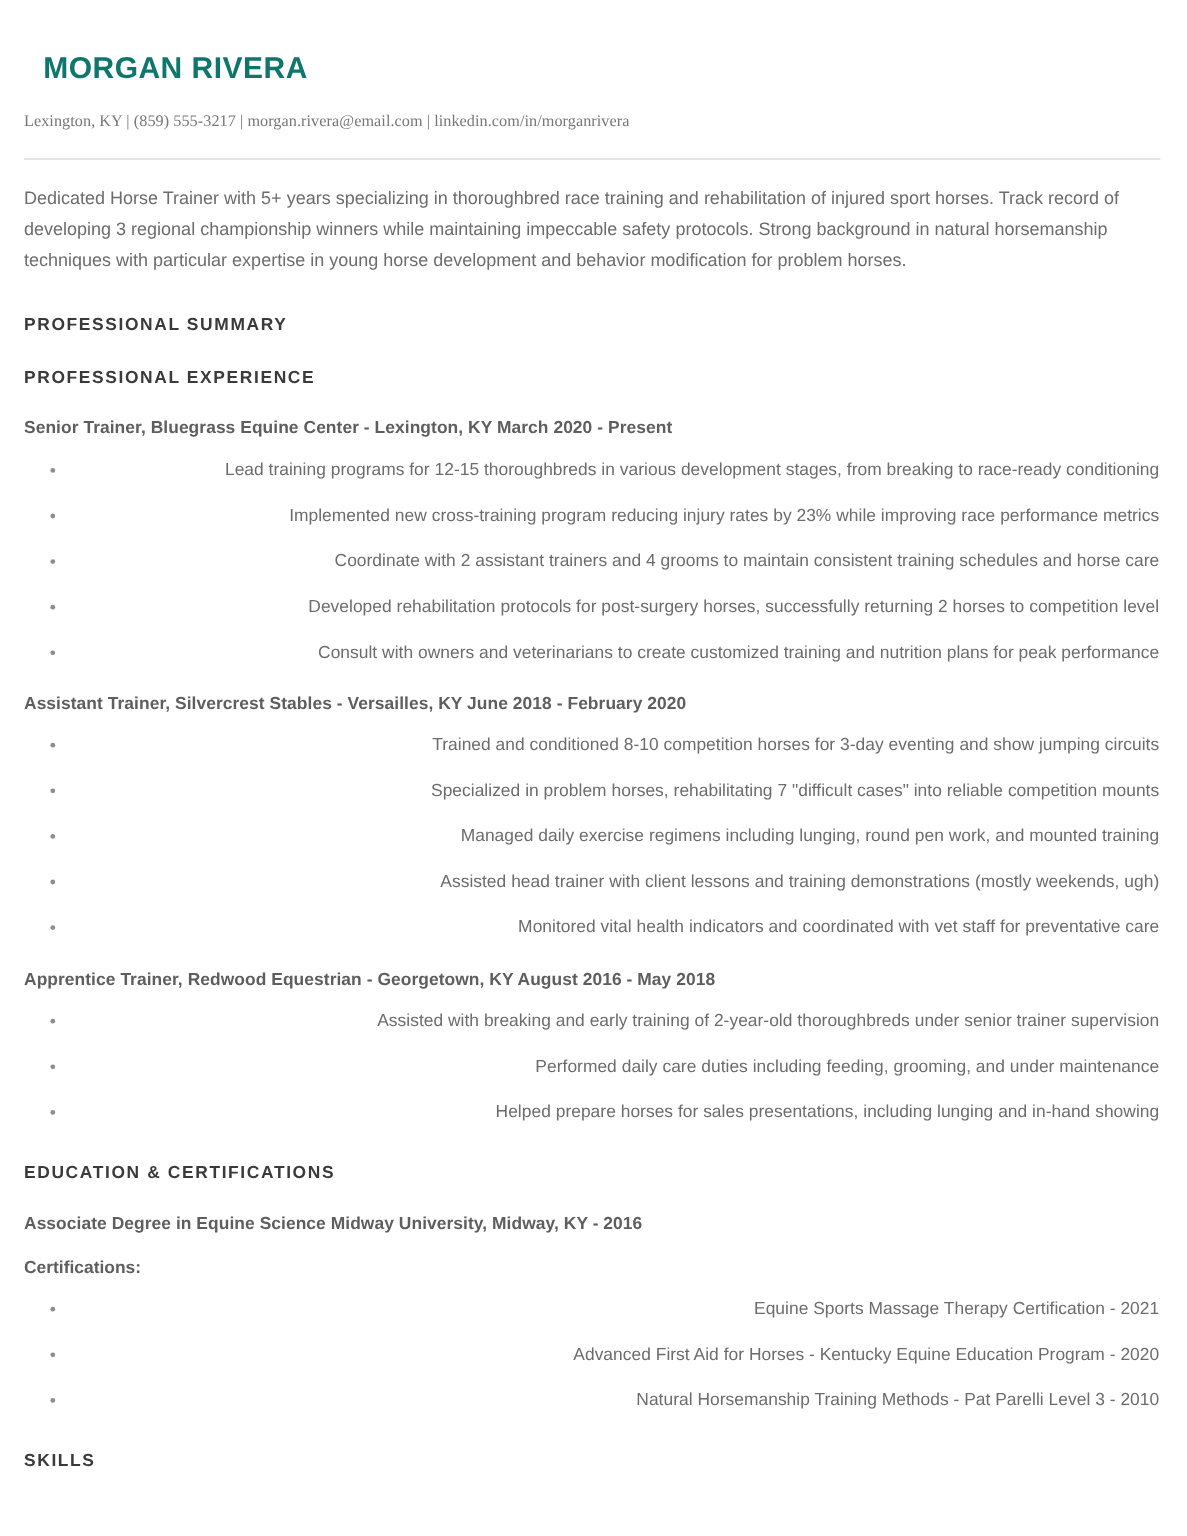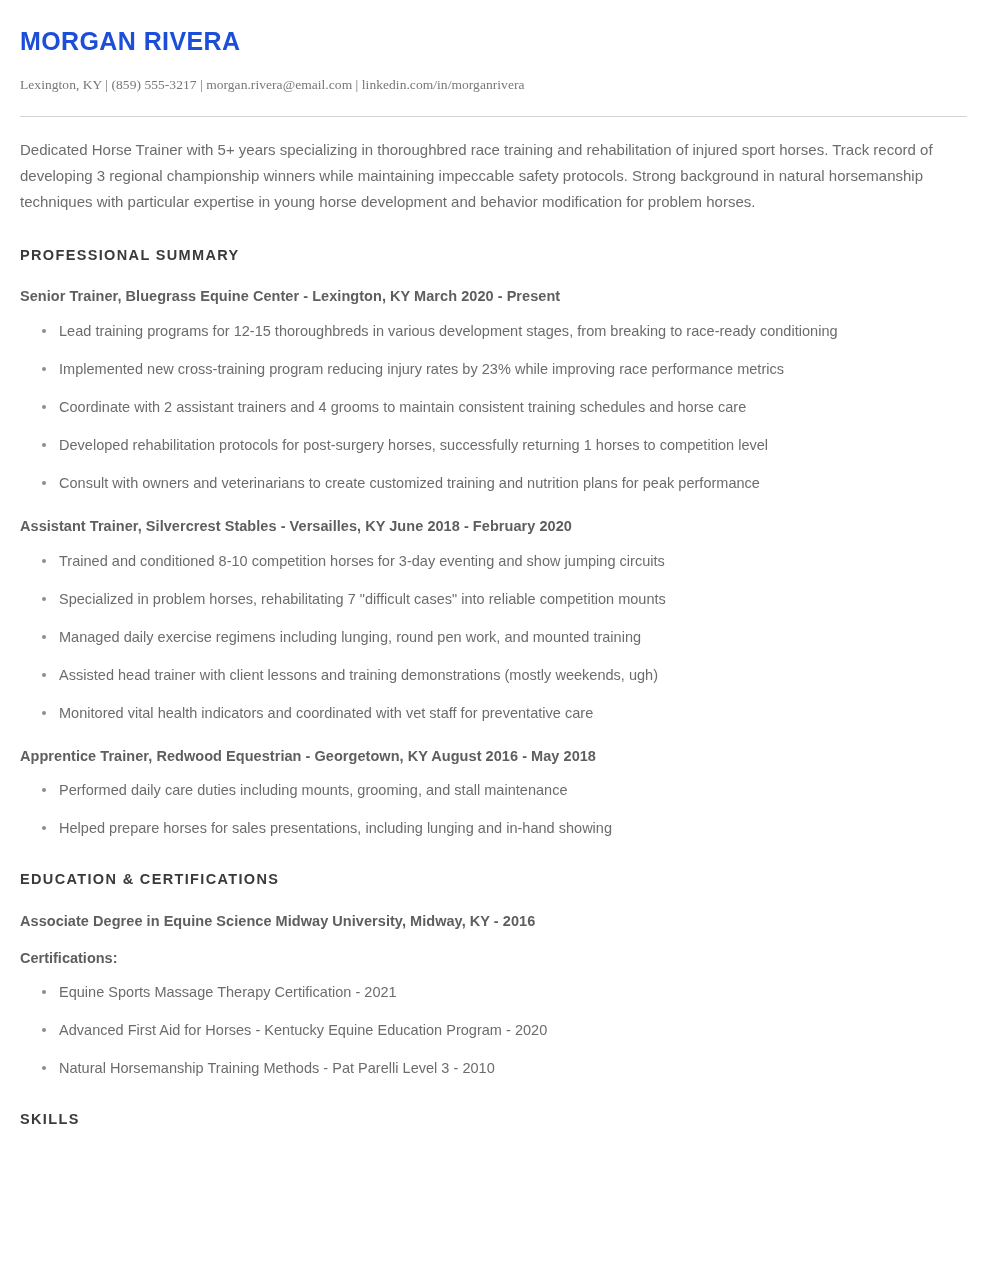--- a/index.html
+++ b/index.html
@@ -18,23 +18,23 @@
   }
   .page {
     width: 989px;
     padding: 20px 23px 0 20px;
   }
 
   
   .resume-name {
     font-size: 25px;
     font-weight: bold;
-    color: #1d4ed8;
+    color: #0f766e;
     letter-spacing: 0.4px;
-    margin: 0;
+    margin: 16px;
     padding: 6px 0 0 0;
     line-height: 1.25;
   }
   .contact-line {
     font-size: 13.5px;
     color: #777777;
     margin: 19px 0 0 0;
     line-height: 1.4;
     letter-spacing: 0.05px;
     font-family: Liberation Serif, serif;
@@ -76,20 +76,21 @@
     margin: 23px 0 0 0;
     line-height: 1.35;
     letter-spacing: 0.05px;
   }
 
   
   ul.bullets {
     list-style: none;
     margin: 14px 0 0 0;
     padding: 0;
+    text-align: right;
   }
   ul.bullets li {
     position: relative;
     font-size: 14.5px;
     color: #6c6c6c;
     line-height: 1.45;
     padding-left: 39px;
     margin: 0 0 17px 0;
     letter-spacing: 0.02px;
   }
@@ -123,42 +124,44 @@
   <h1 class="resume-name">MORGAN RIVERA</h1>
 
   <p class="contact-line">Lexington, KY | (859) 555-3217 | morgan.rivera@email.com | linkedin.com/in/morganrivera</p>
 
   <hr class="header-rule">
 
   <p class="summary-paragraph">Dedicated Horse Trainer with 5+ years specializing in thoroughbred race training and rehabilitation of injured sport horses. Track record of developing 3 regional championship winners while maintaining impeccable safety protocols. Strong background in natural horsemanship techniques with particular expertise in young horse development and behavior modification for problem horses.</p>
 
   <h2 class="section-heading">PROFESSIONAL SUMMARY</h2>
 
+  <h2 class="section-heading tight">PROFESSIONAL EXPERIENCE</h2>
 
   <h3 class="entry-heading">Senior Trainer, Bluegrass Equine Center - Lexington, KY March 2020 - Present</h3>
   <ul class="bullets">
     <li>Lead training programs for 12-15 thoroughbreds in various development stages, from breaking to race-ready conditioning</li>
     <li>Implemented new cross-training program reducing injury rates by 23% while improving race performance metrics</li>
     <li>Coordinate with 2 assistant trainers and 4 grooms to maintain consistent training schedules and horse care</li>
-    <li>Developed rehabilitation protocols for post-surgery horses, successfully returning 1 horses to competition level</li>
+    <li>Developed rehabilitation protocols for post-surgery horses, successfully returning 2 horses to competition level</li>
     <li>Consult with owners and veterinarians to create customized training and nutrition plans for peak performance</li>
   </ul>
 
   <h3 class="entry-heading">Assistant Trainer, Silvercrest Stables - Versailles, KY June 2018 - February 2020</h3>
   <ul class="bullets">
     <li>Trained and conditioned 8-10 competition horses for 3-day eventing and show jumping circuits</li>
     <li>Specialized in problem horses, rehabilitating 7 "difficult cases" into reliable competition mounts</li>
     <li>Managed daily exercise regimens including lunging, round pen work, and mounted training</li>
     <li>Assisted head trainer with client lessons and training demonstrations (mostly weekends, ugh)</li>
     <li>Monitored vital health indicators and coordinated with vet staff for preventative care</li>
   </ul>
 
   <h3 class="entry-heading">Apprentice Trainer, Redwood Equestrian - Georgetown, KY August 2016 - May 2018</h3>
   <ul class="bullets">
-    <li>Performed daily care duties including mounts, grooming, and stall maintenance</li>
+    <li>Assisted with breaking and early training of 2-year-old thoroughbreds under senior trainer supervision</li>
+    <li>Performed daily care duties including feeding, grooming, and under maintenance</li>
     <li>Helped prepare horses for sales presentations, including lunging and in-hand showing</li>
   </ul>
 
   <h2 class="section-heading">EDUCATION &amp; CERTIFICATIONS</h2>
 
   <h3 class="entry-heading">Associate Degree in Equine Science Midway University, Midway, KY - 2016</h3>
 
   <p class="sub-label">Certifications:</p>
 
   <ul class="bullets">

